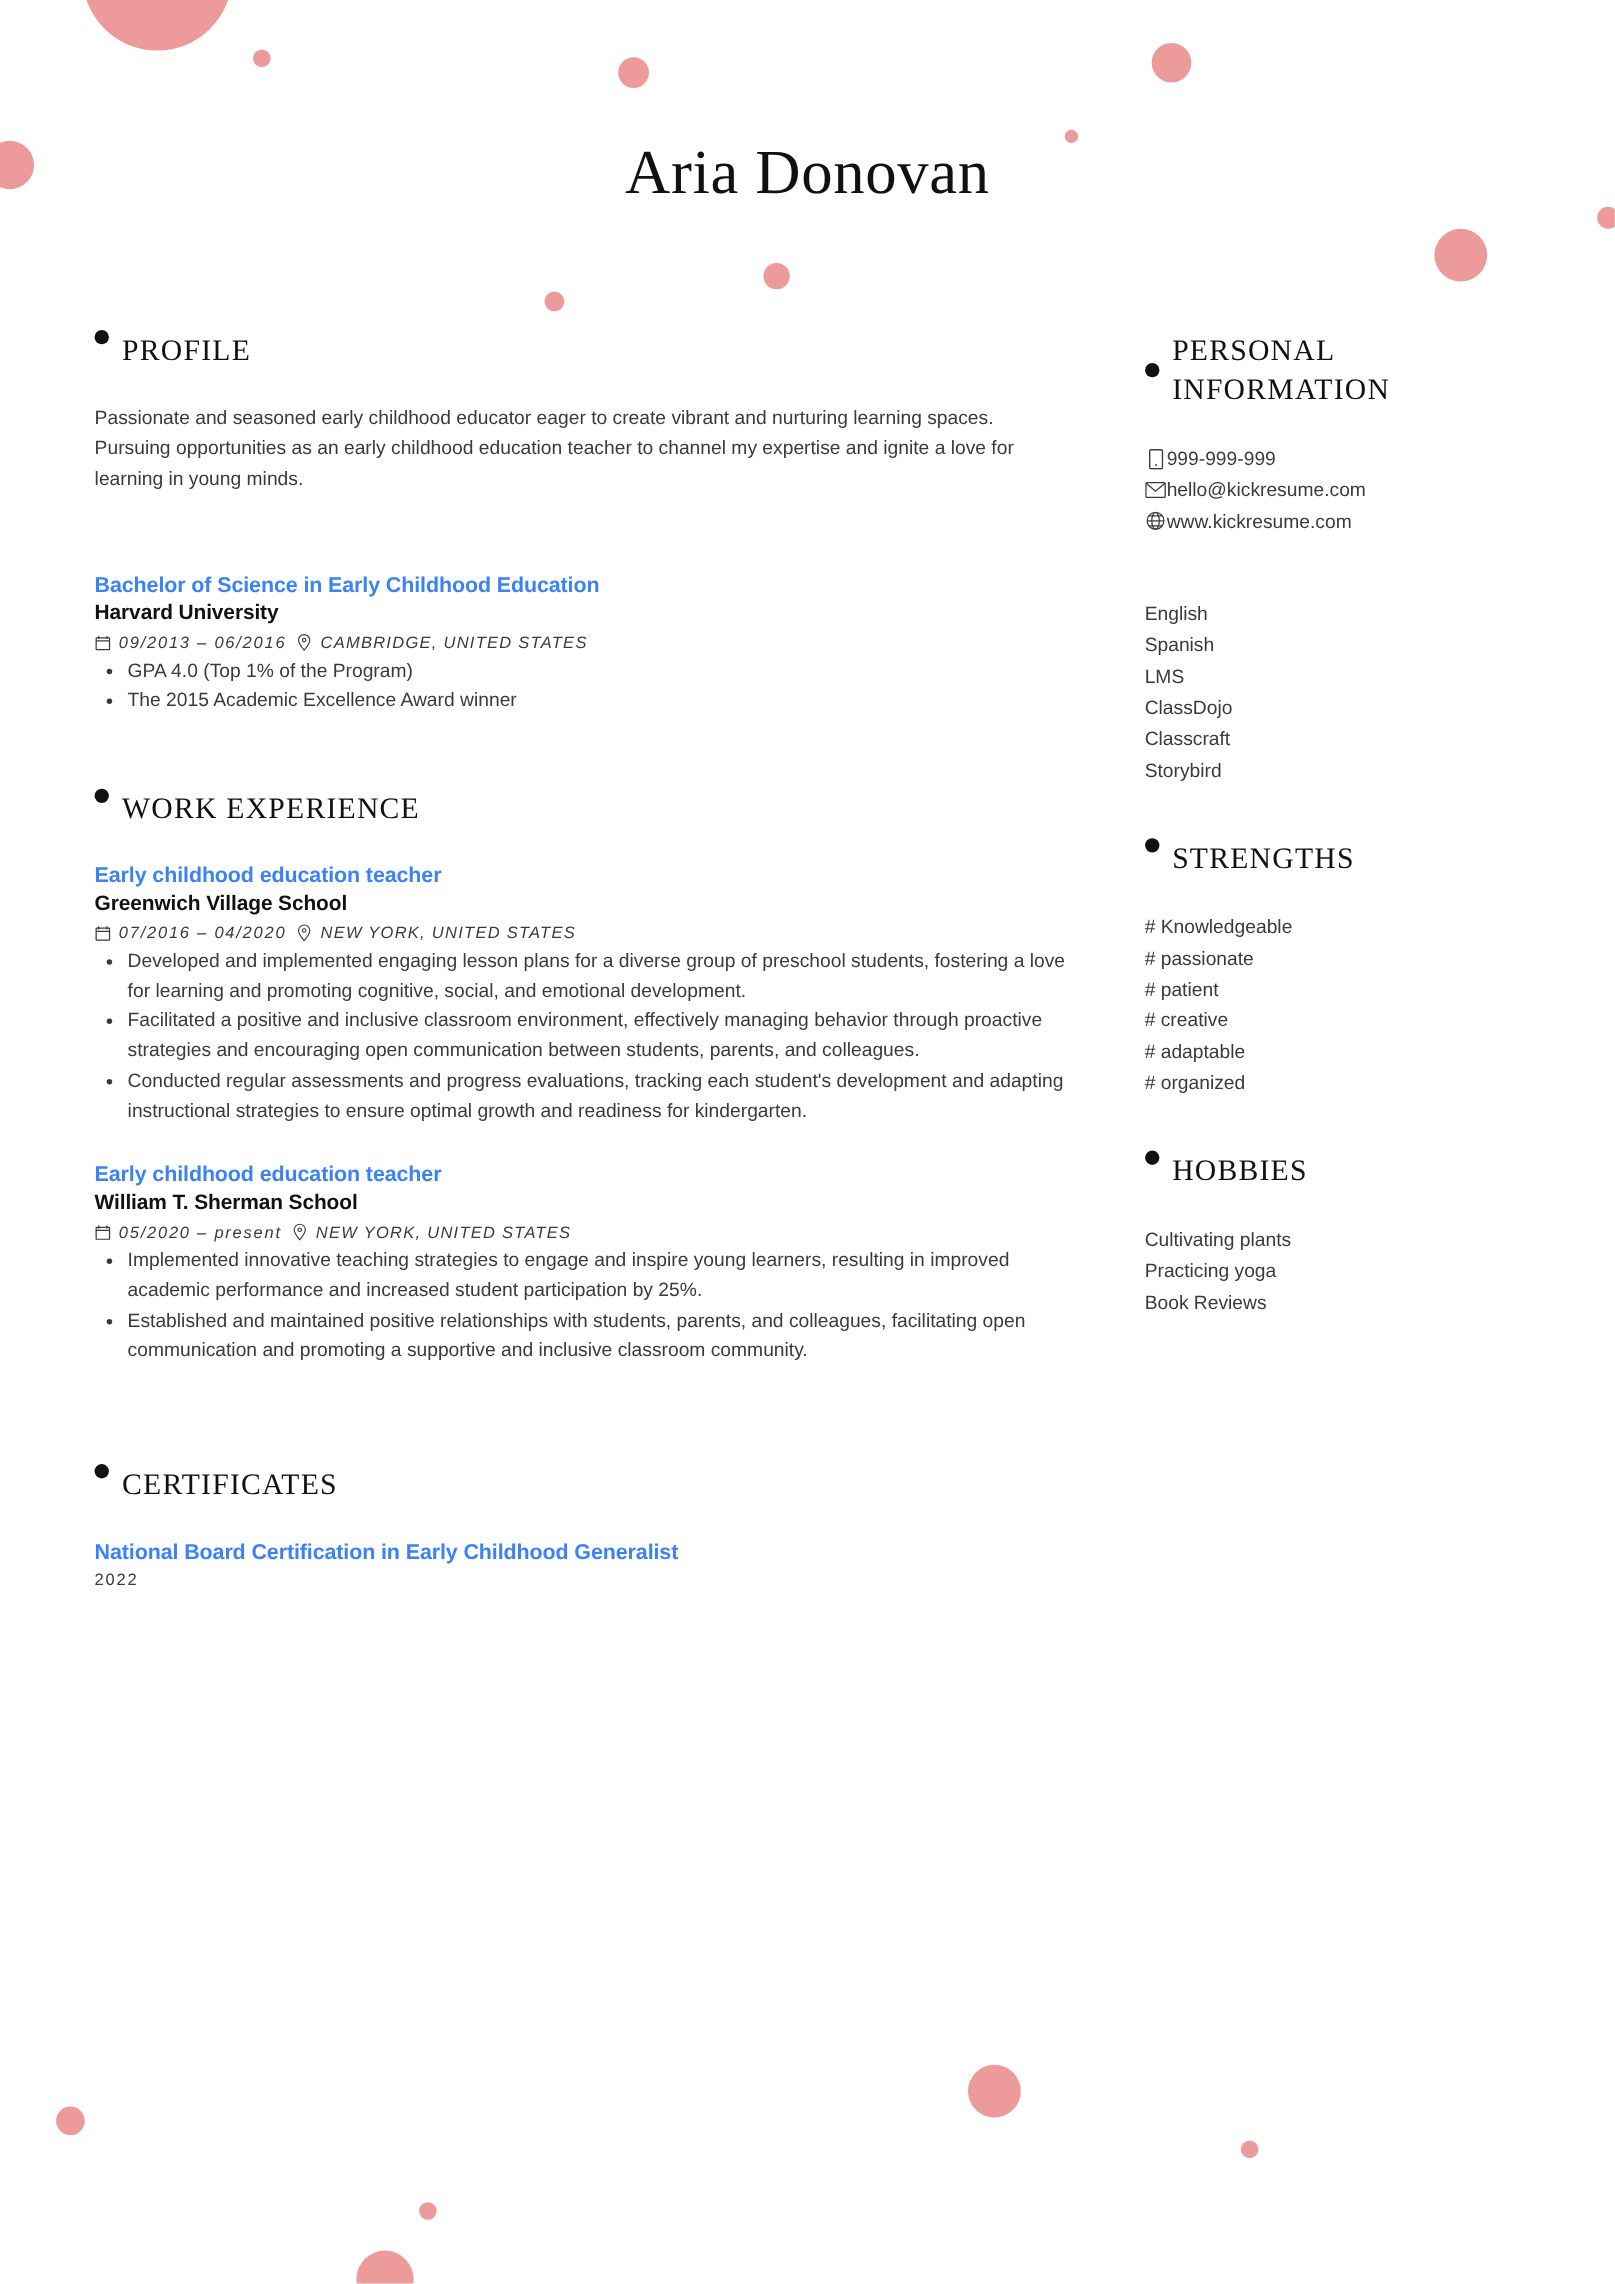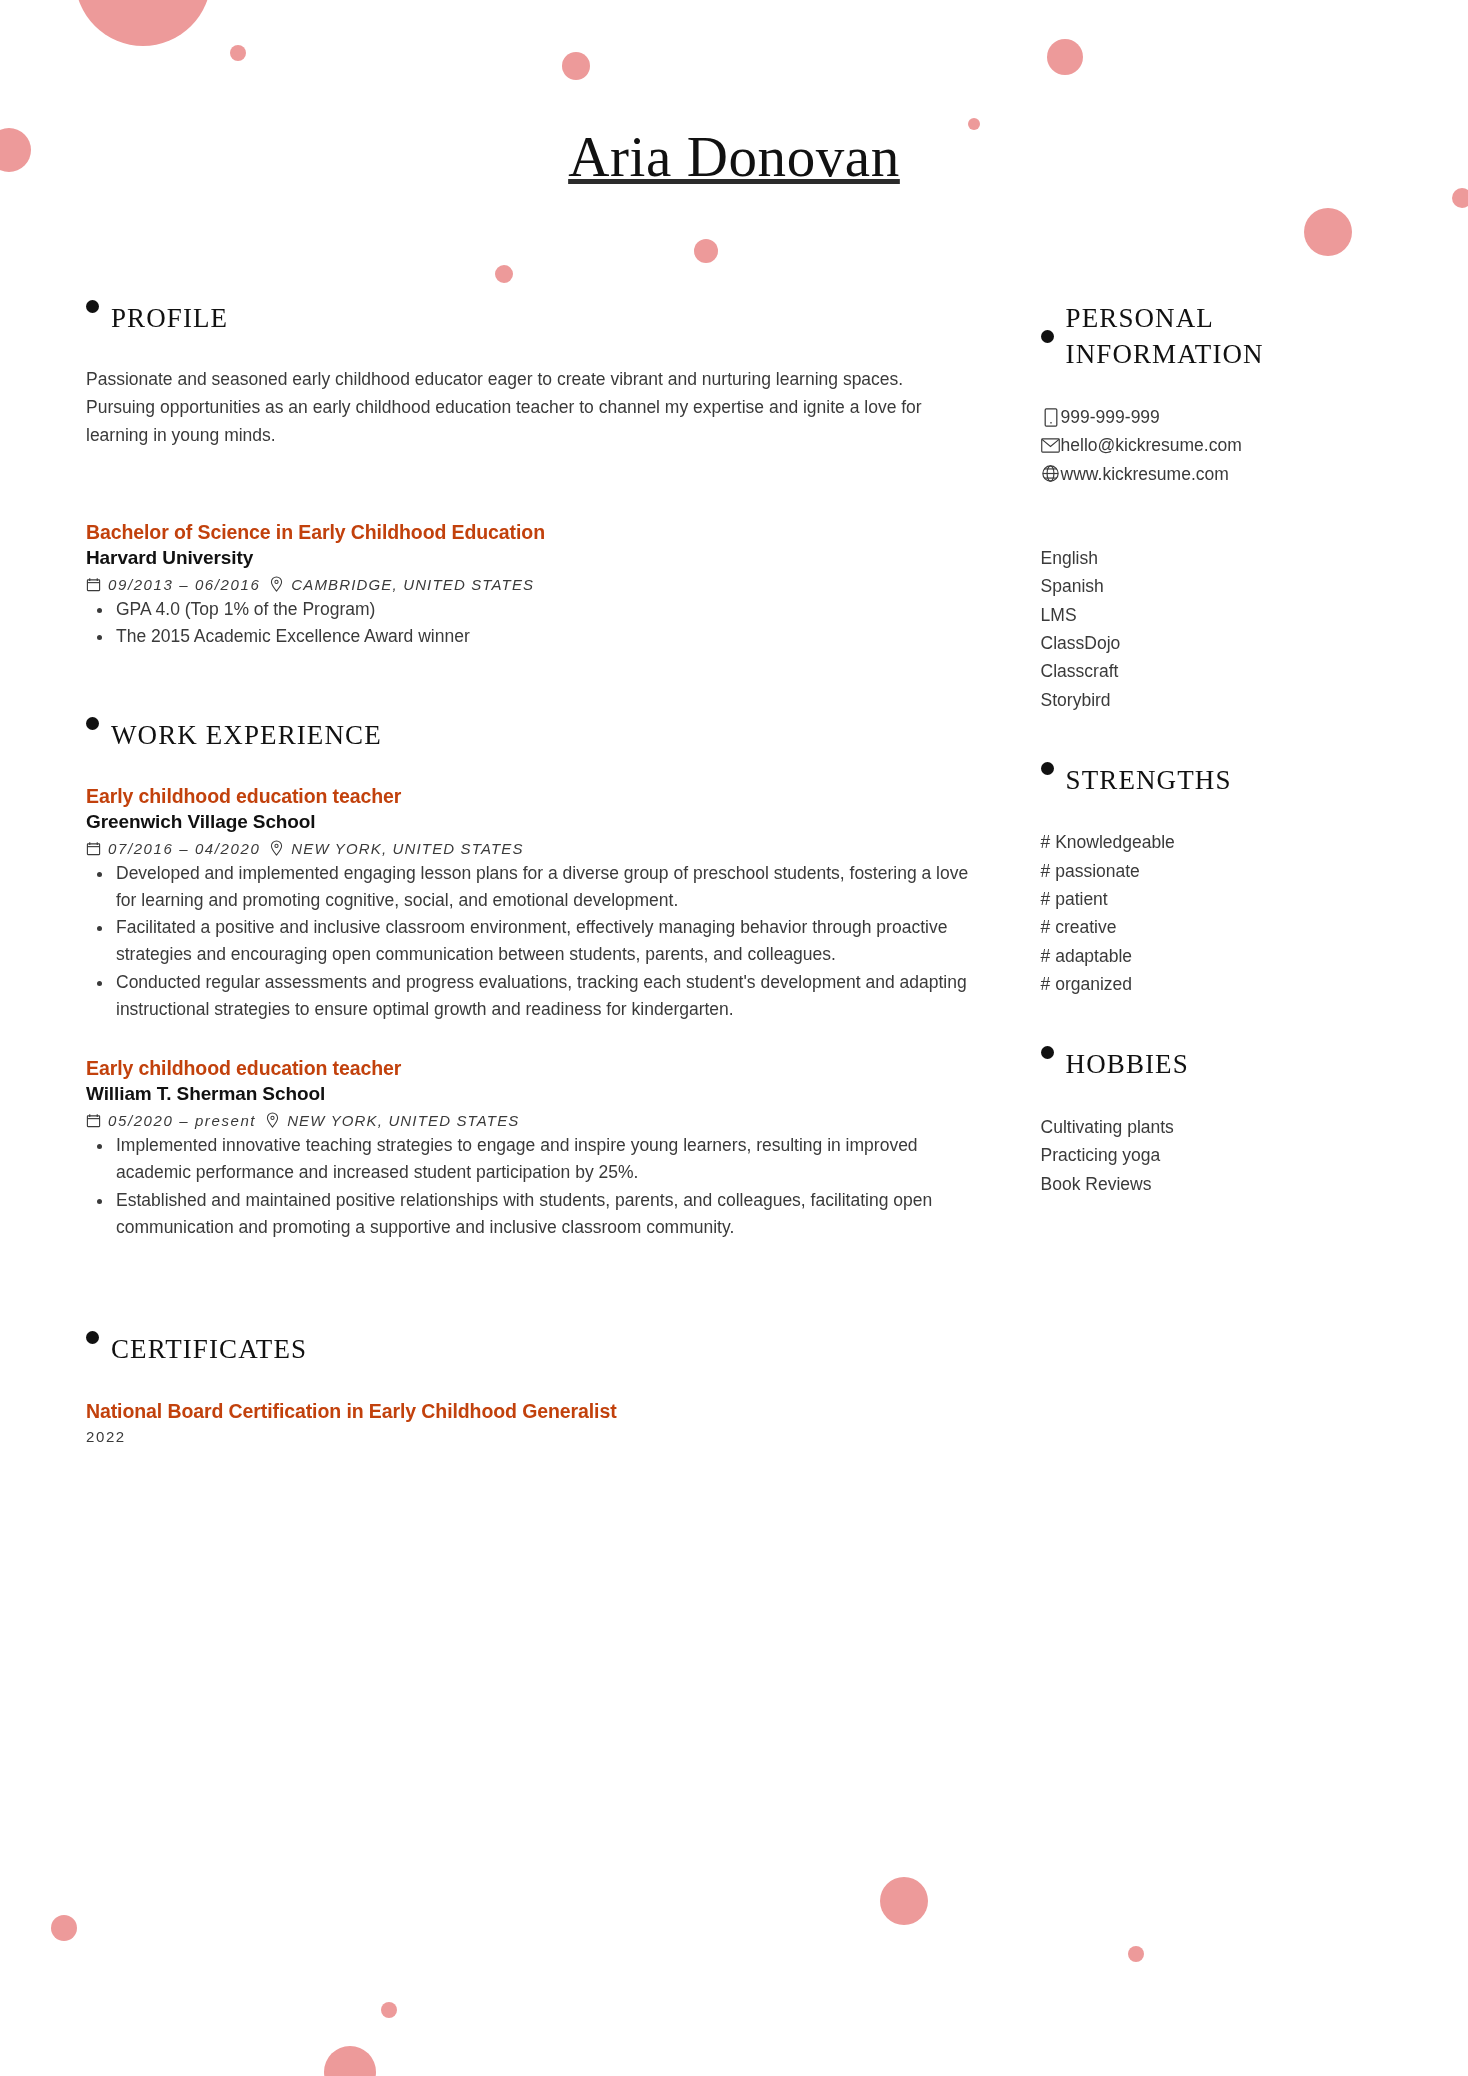--- a/index.html
+++ b/index.html
@@ -37,21 +37,20 @@
     width: 1468px;
     height: 2076px;
     padding: 0 60px;
   }
 
   
   .header {
     text-align: center;
     padding-top: 126px;
     height: 300px;
-    text-decoration: underline;
   }
   .full-name {
     font-family: "Liberation Serif", serif;
     font-size: 57px;
     font-weight: 400;
     letter-spacing: 0.6px;
     color: #111111;
     line-height: 1.1;
   }
 
@@ -95,21 +94,21 @@
     font-size: 17.5px;
     line-height: 1.58;
     color: #3a3a3a;
     max-width: 860px;
   }
 
   .entry { margin-bottom: 4px; }
   .entry-title {
     font-size: 19.5px;
     font-weight: 700;
-    color: #c2410c;
+    color: #3b82f6;
     line-height: 1.34;
     letter-spacing: -0.1px;
   }
   .entry-sub {
     font-size: 19px;
     font-weight: 700;
     color: #111111;
     line-height: 1.34;
     letter-spacing: -0.1px;
   }

